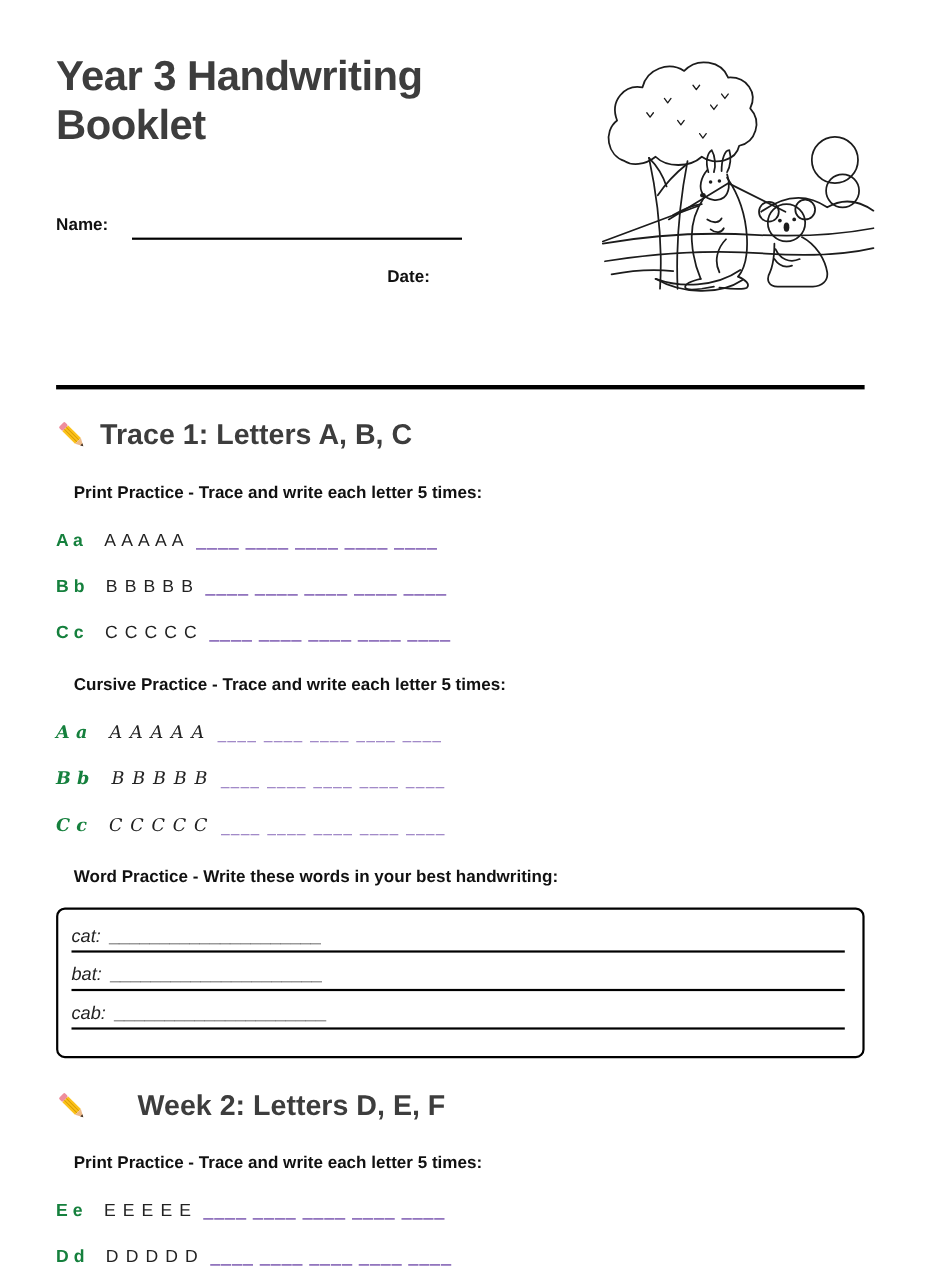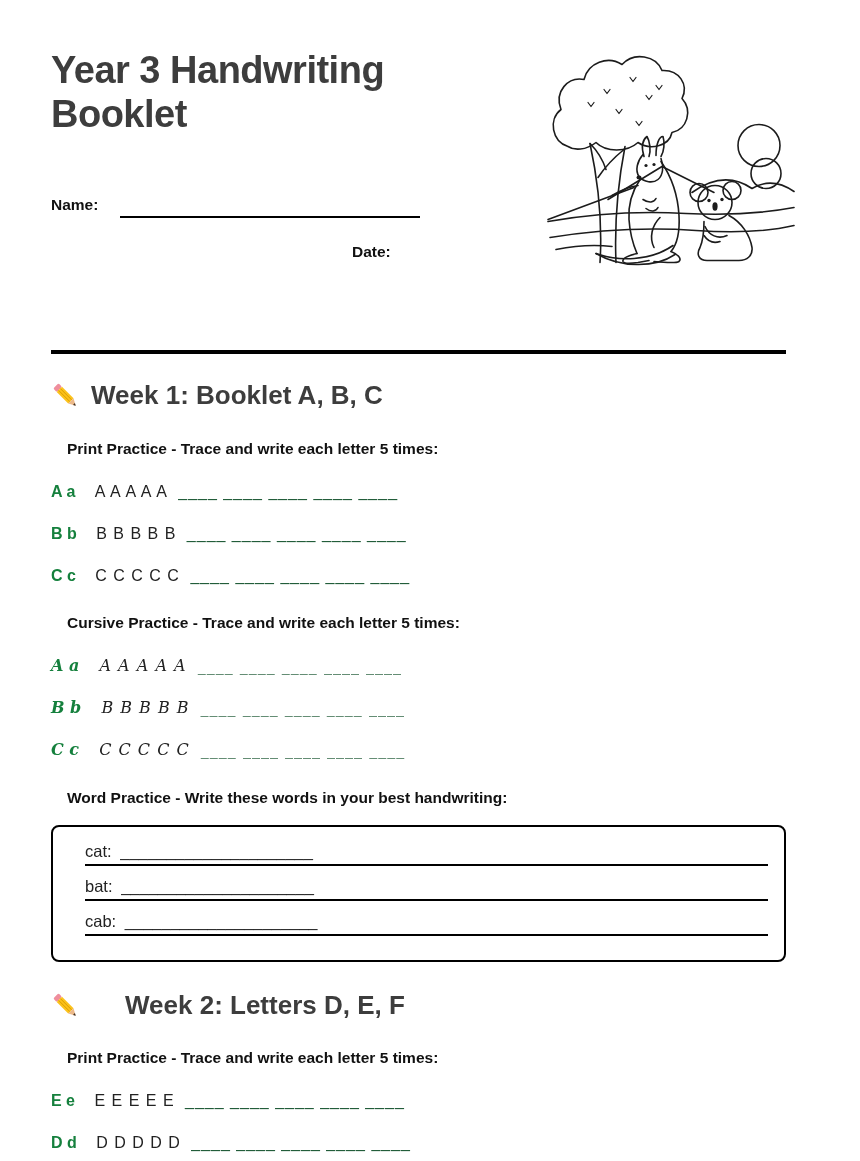--- a/index.html
+++ b/index.html
@@ -18,24 +18,24 @@
   .divider{position:absolute;left:51px;right:50px;top:350px;height:4px;background:#000;}
   
   .flow{position:absolute;left:51px;right:50px;top:374px;}
   h2.week{display:flex;align-items:center;gap:10px;margin:6px 0 0;
           font-size:26px;font-weight:700;color:#3d3d3d;line-height:1.2;}
   h2.week .pencil{width:30px;height:30px;flex:0 0 auto;}
   h3.sub{margin:29px 16px 0;font-size:15.5px;font-weight:700;color:#111;line-height:1.2;}
   .prow{margin:23px 0 0;font-size:16px;line-height:1.2;white-space:nowrap;color:#222;}
   .prow .pair{font-weight:700;color:#15803d;margin-right:15px;}
   .prow .trace{margin-right:6px;letter-spacing:1px;}
-  .prow .blanks{color:#14532d;letter-spacing:1px;text-align:center;}
+  .prow .blanks{color:#4c1d95;letter-spacing:1px;text-align:center;}
   .prow.cursive{font-family:"DejaVu Serif",serif;font-style:italic;}
   .prow.cursive .pair{font-weight:700;}
-  .word-box{margin-top:18px;border:2px solid #000;border-radius:8px;padding:4px 16px 24px 32px;}
+  .word-box{margin-top:18px;border:2px solid #000;border-radius:8px;padding:4px 16px 24px 12px;font-style:italic;}
   .word-row{font-size:16.5px;color:#222;padding:11px 0 3px;border-bottom:2px solid #000;white-space:nowrap;}
   .word-row .wlabel{margin-right:4px;}
   h2.week.second{margin-top:28px;gap:44px;}
   h3.sub.w2{margin-top:28px;}
 </style>
 </head>
 <body>
 
 <div class="page">
 
@@ -109,21 +109,21 @@
       <svg class="pencil" viewBox="0 0 24 24">
         <g transform="rotate(45 12 12)">
           <rect x="0.5" y="9" width="4" height="6" rx="1.2" fill="#ef8e9d"></rect>
           <rect x="4.5" y="9" width="13" height="6" fill="#fcc21b"></rect>
           <line x1="4.5" y1="11" x2="17.5" y2="11" stroke="#d69b00" stroke-width="0.7"></line>
           <line x1="4.5" y1="13" x2="17.5" y2="13" stroke="#d69b00" stroke-width="0.7"></line>
           <polygon points="17.5,9 23,12 17.5,15" fill="#ecb98a"></polygon>
           <polygon points="21,10.9 23,12 21,13.1" fill="#3f3024"></polygon>
         </g>
       </svg>
-      <span>Week 1: Booklet A, B, C</span>
+      <span>Trace 1: Letters A, B, C</span>
     </h2>
 
     <h3 class="sub">Print Practice - Trace and write each letter 5 times:</h3>
 
     <div class="prow">
       <span class="pair">A a</span>
       <span class="trace">A A A A A</span>
       <span class="blanks">____ ____ ____ ____ ____</span>
     </div>
     <div class="prow">

